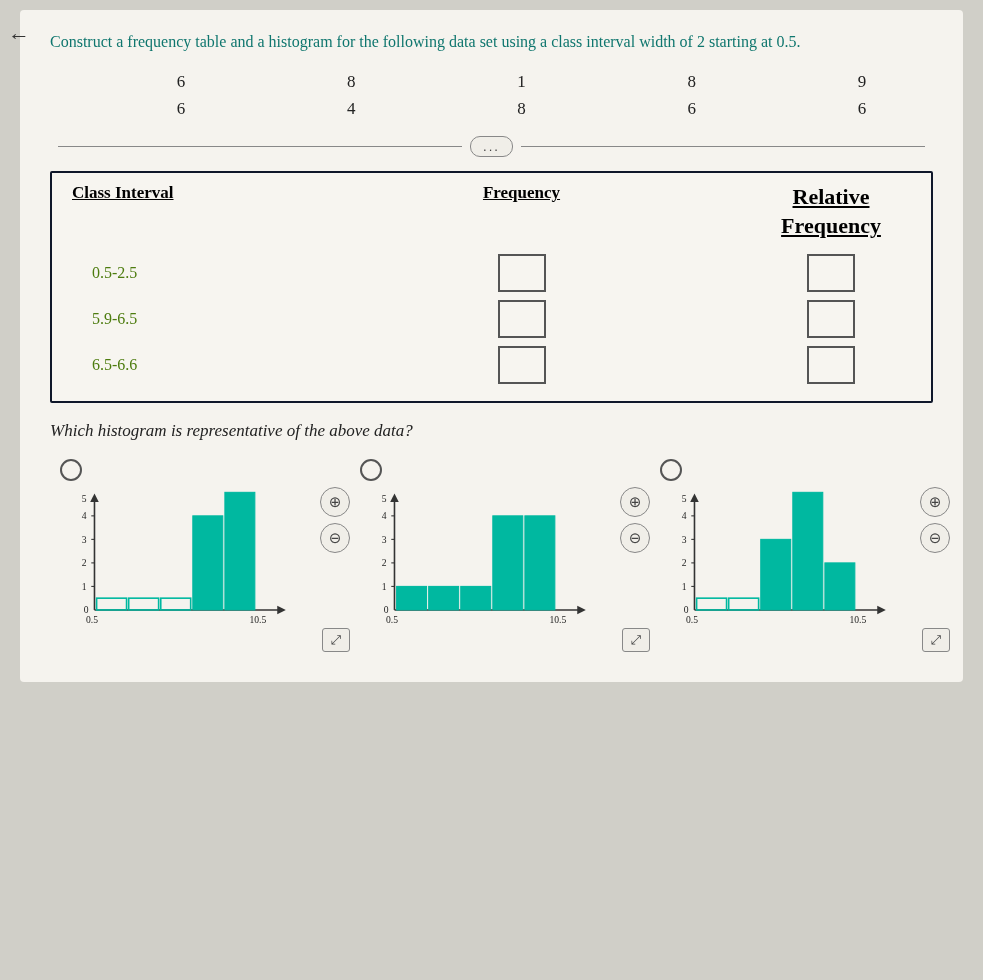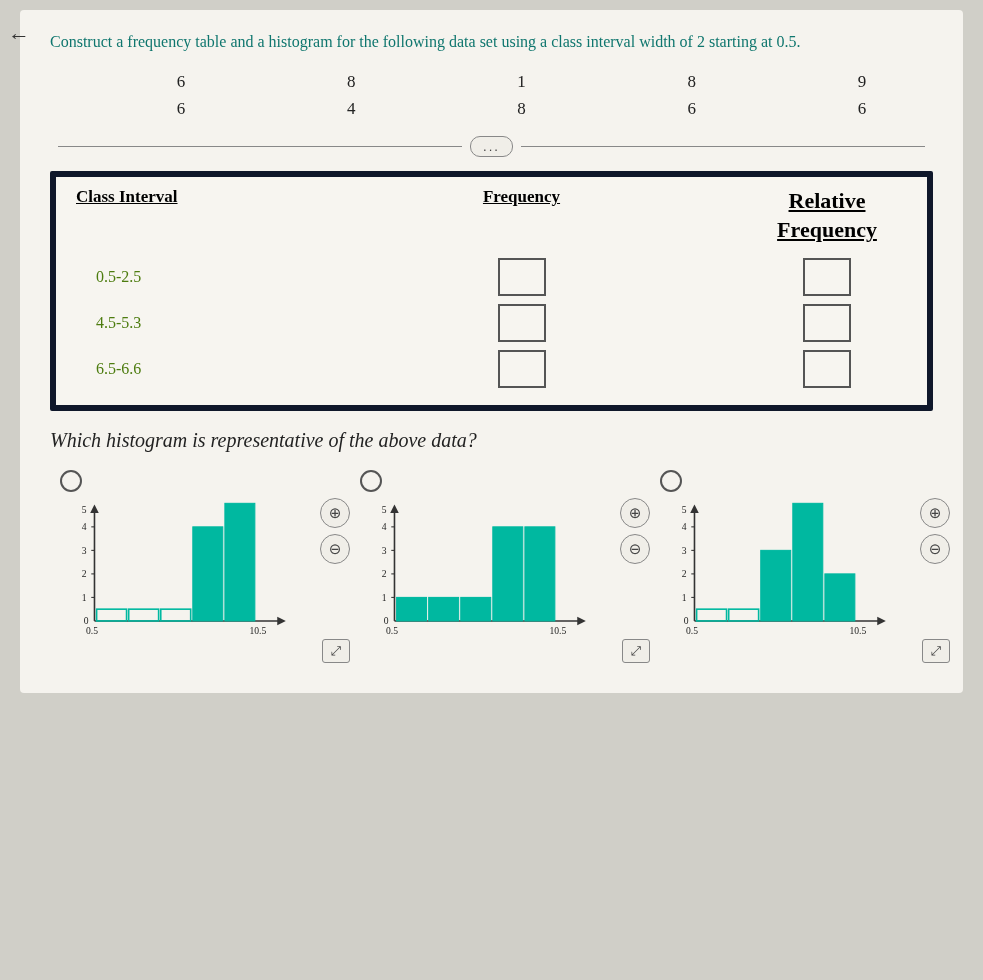--- a/index.html
+++ b/index.html
@@ -53,21 +53,21 @@
       border-radius: 10px;
       padding: 2px 12px;
       font-size: 13px;
       background: #f0eee8;
       color: #444;
       cursor: pointer;
       letter-spacing: 2px;
     }
     
     .freq-table-wrapper {
-      border: 6px solid #0f172a;
+      border: 2px solid #0f172a;
       border-radius: 2px;
       margin: 0 0 18px 0;
       padding: 10px 20px 10px 20px;
       background: #f7f5f0;
     }
     .freq-table-header {
       display: flex;
       align-items: flex-start;
       margin-bottom: 8px;
       padding-bottom: 4px;
@@ -119,21 +119,21 @@
       display: inline-block;
     }
     .row-relfreq-box {
       width: 160px;
       display: flex;
       justify-content: center;
       align-items: center;
     }
     
     .question-text {
-      font-size: 20px;
+      font-size: 17px;
       color: #222;
       margin: 10px 0 18px 0;
       font-style: italic;
     }
     
     .histograms-section {
       display: flex;
       align-items: flex-start;
       gap: 0;
       margin-top: 6px;
@@ -270,21 +270,21 @@
       <div class="row-freq-box">
         <div class="input-box"></div>
       </div>
       <div class="row-relfreq-box">
         <div class="input-box"></div>
       </div>
     </div>
 
 
     <div class="freq-table-row">
-      <div class="row-class-label">4.5-5.3</div>
+      <div class="row-class-label">5.9-6.5</div>
       <div class="row-freq-box">
         <div class="input-box"></div>
       </div>
       <div class="row-relfreq-box">
         <div class="input-box"></div>
       </div>
     </div>
 
     <div class="freq-table-row">
       <div class="row-class-label">6.5-6.6</div>

